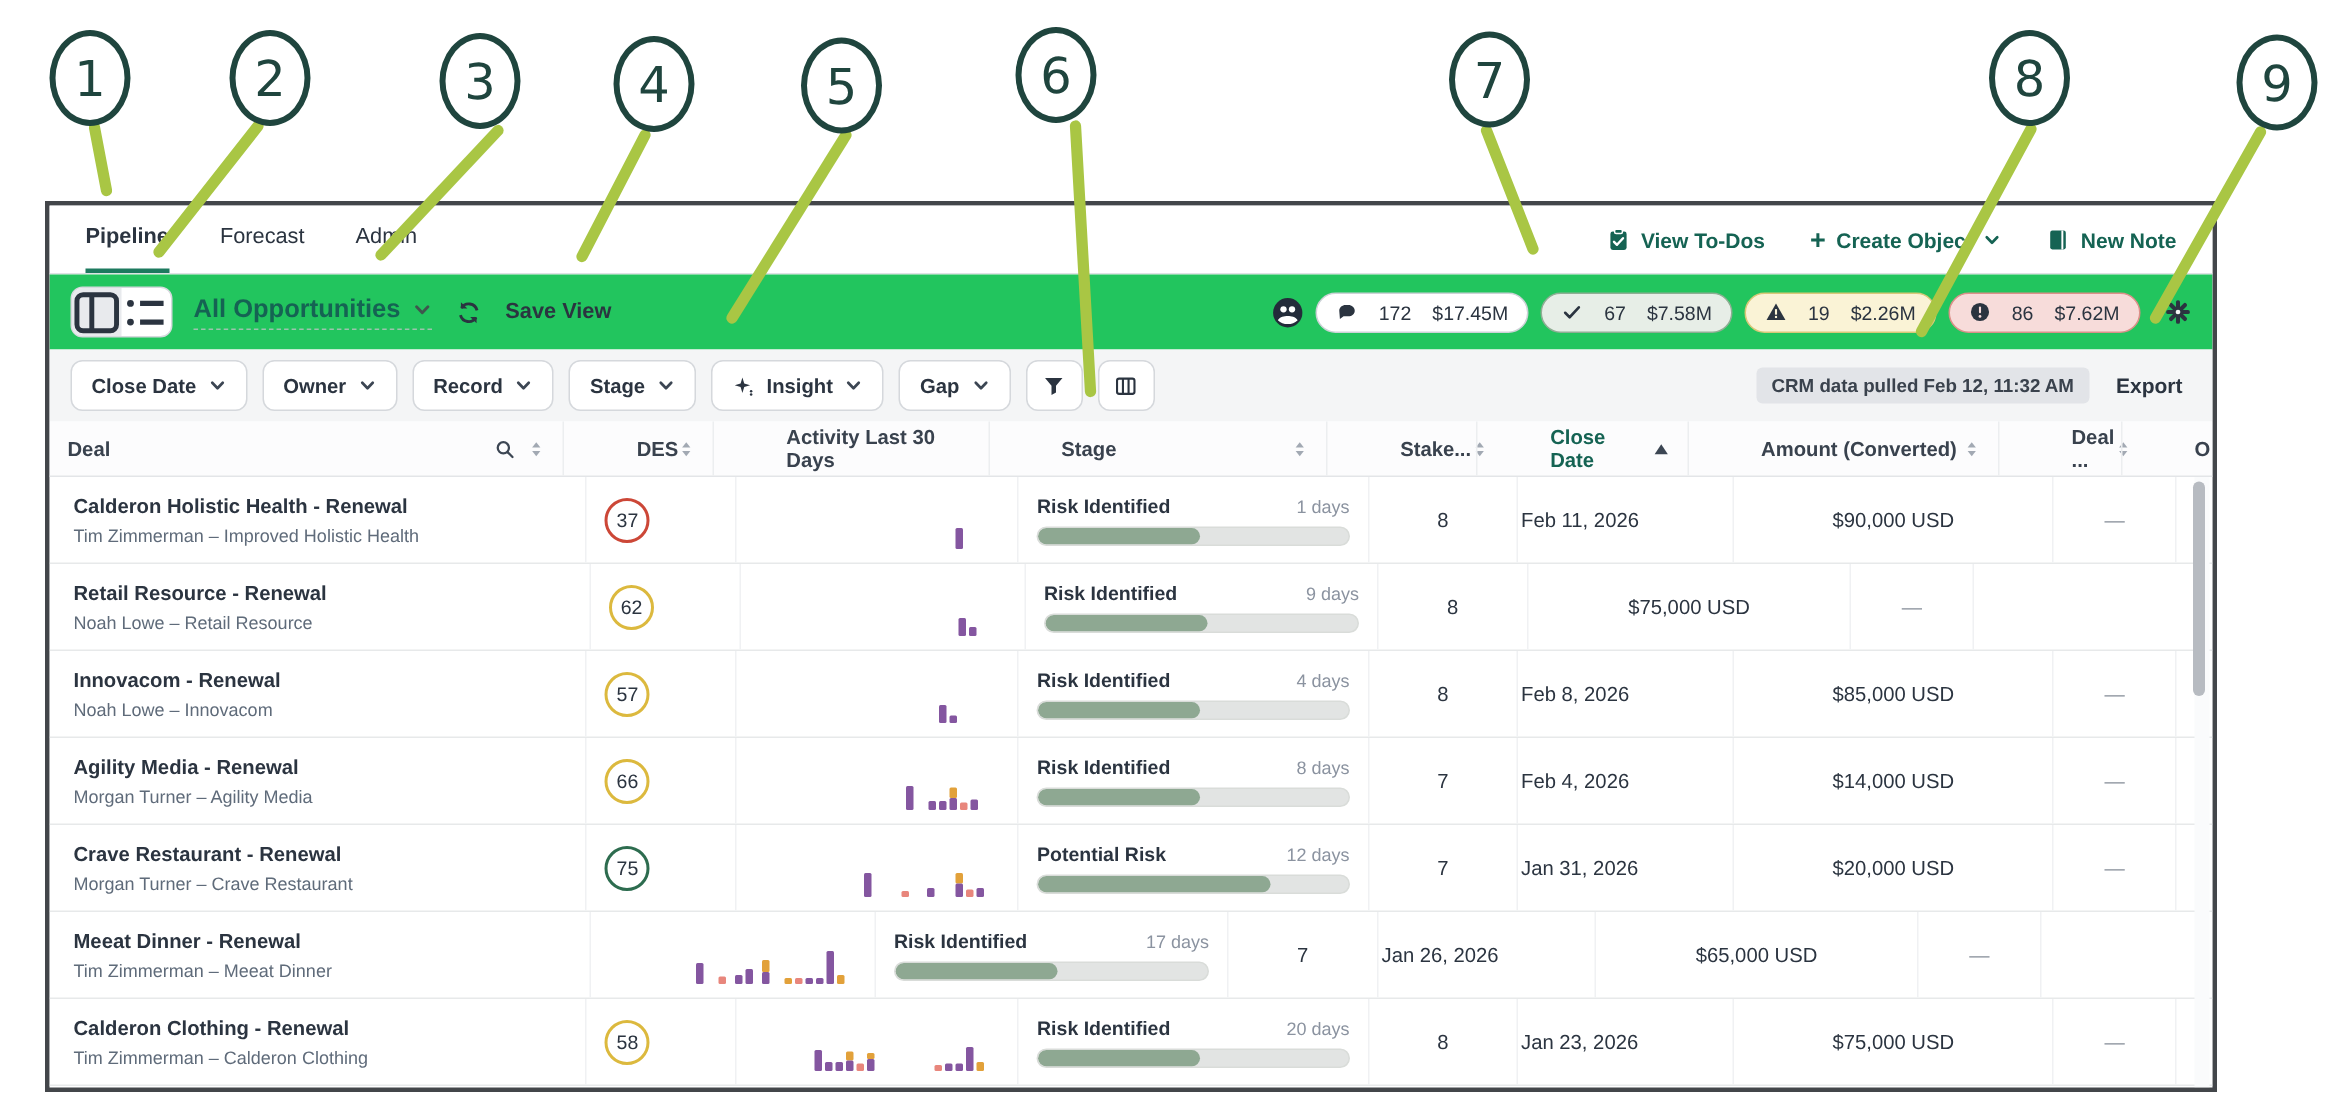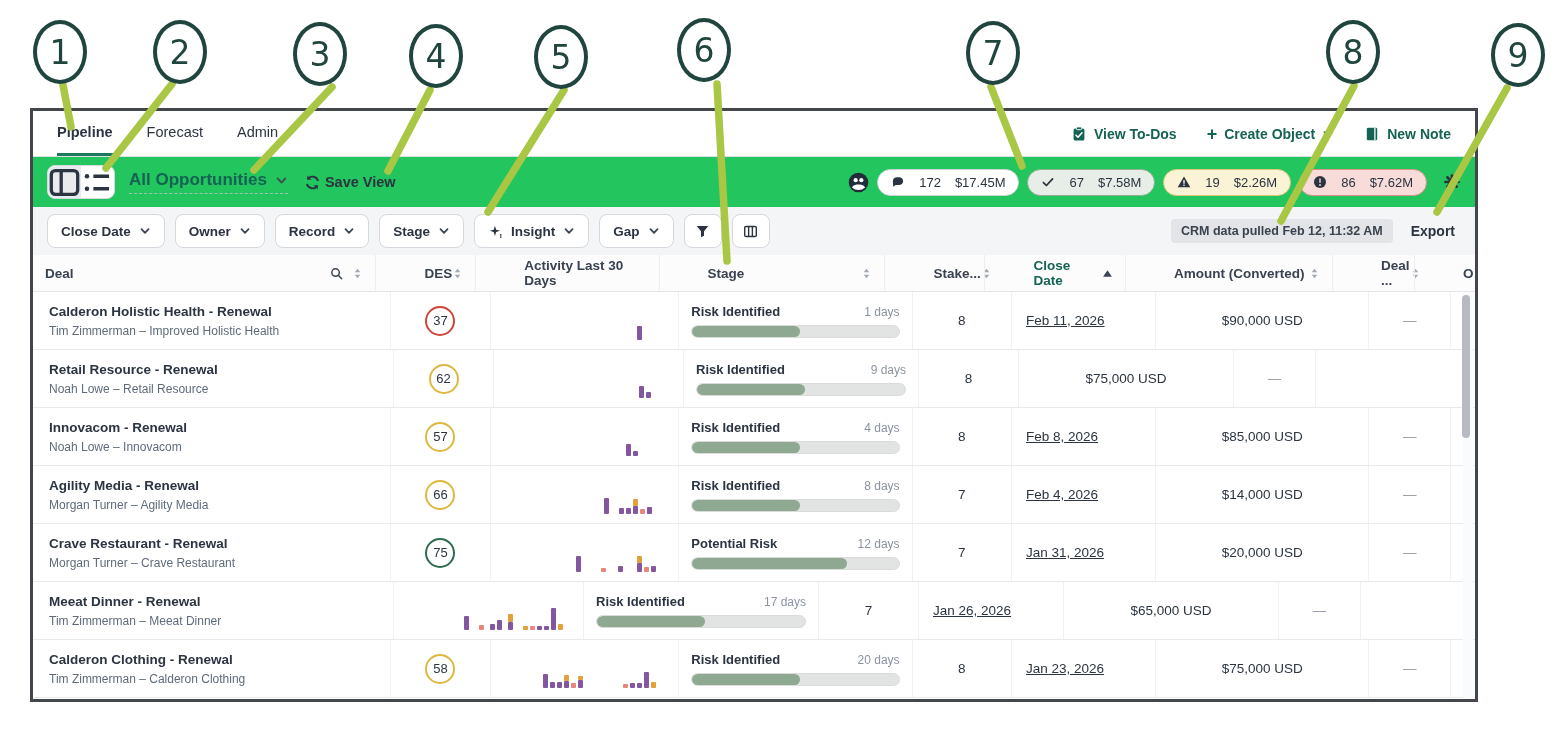--- a/index.html
+++ b/index.html
@@ -9,21 +9,21 @@
 
   
   #callout-lines { position:absolute; left:0; top:0; width:1566px; height:730px;
                    pointer-events:none; z-index:60; }
   .callout-circle { position:absolute; width:54px; height:64px; border:4.5px solid #1f453e;
                     border-radius:50%; background:#ffffff; z-index:61;
                     display:flex; align-items:center; justify-content:center;
                     font-size:33px; color:#1f453e; font-family:"DejaVu Sans",sans-serif; }
 
   
-  .app-window { position:absolute; left:30px; top:108px; width:1448px; height:594px;
+  .app-window { position:absolute; left:30px; top:134px; width:1448px; height:594px;
                 background:#ffffff; border:3px solid #43464a; z-index:10; overflow:hidden; }
 
   
   .tabs-row { height:46px; display:flex; align-items:stretch; padding:0 24px;
               border-bottom:1px solid #dfe1e4; background:#ffffff; }
   .tab { display:flex; align-items:center; margin-right:34px; font-size:14.5px;
          border-bottom:3px solid transparent; cursor:pointer; color:#2b3440; }
   .tab.active { border-color:#1d7a5f; font-weight:bold; }
   .tabs-actions { margin-left:auto; display:flex; align-items:center; gap:30px; }
   .hdr-action { display:flex; align-items:center; gap:7px; color:#156353;
@@ -34,21 +34,21 @@
   .toolbar1 { height:50px; background:#22c55e; display:flex; align-items:center; padding:0 14px; }
   .seg-ctrl { display:flex; background:#ffffff; border:1px solid #d6d9dd; border-radius:8px; overflow:hidden; }
   .seg-btn { width:33px; height:32px; display:flex; align-items:center; justify-content:center; cursor:pointer; }
   .seg-btn svg { width:16px; height:16px; }
   .seg-btn.sel { background:#e8eaed; }
   .view-name { margin-left:14px; font-size:17px; font-weight:bold; color:#156353;
                border-bottom:1.5px dashed #9cc3ad; padding-bottom:3px; cursor:pointer;
                display:flex; align-items:center; gap:8px; }
   .view-name .chev { width:13px; height:13px; color:#3f564e; display:inline-flex; }
   .tb-icon { width:17px; height:17px; margin-left:16px; cursor:pointer; display:inline-flex; }
-  .save-view { margin-left:4px; font-size:14.5px; font-weight:bold; color:#2b3440; cursor:pointer; }
+  .save-view { margin-left:16px; font-size:14.5px; font-weight:bold; color:#2b3440; cursor:pointer; }
 
   .summary { margin-left:auto; display:flex; align-items:center; gap:8px; }
   .team-ic { width:21px; height:21px; display:inline-flex; cursor:pointer; }
   .pill { height:27px; border-radius:14px; display:flex; align-items:center;
           padding:0 13px; gap:14px; font-size:13px; cursor:pointer; }
   .pill .cnt { font-weight:normal; }
   .pill-all   { background:#ffffff; border:1px solid #cdd2d7; }
   .pill-ok    { background:#e7eee7; border:1px solid #8fae94; }
   .pill-warn  { background:#faf3d6; border:1px solid #d9c878; }
   .pill-alert { background:#f7dcda; border:1px solid #dc9089; }
@@ -76,36 +76,36 @@
   .c-stake{width:100px} .c-close{width:145px} .c-amt{width:215px} .c-extra{width:82px}
   .c-o{flex:1; overflow:hidden;}
 
   .tbl-body { position:relative; height:407px; overflow:hidden; }
   .trow { height:58px; display:flex; border-bottom:1px solid #e7e9ea; background:#ffffff; cursor:pointer; }
   .tcell { display:flex; align-items:center; padding:0 12px; }
   .tcell + .tcell { border-left:1px solid #f0f1f3; }
   .cell-deal { flex-direction:column; align-items:flex-start; justify-content:center; gap:5px; padding-left:16px; }
   .deal-name { font-size:13.5px; font-weight:bold; color:#2b3440; }
   .deal-owner { font-size:12px; color:#5f6b7a; }
-  .cell-des { justify-content:center; }
+  .cell-des { justify-content:flex-start; }
   .des-ring { width:30px; height:30px; border-radius:50%; border:2px solid;
               display:flex; align-items:center; justify-content:center;
               font-size:13px; color:#2b3440; background:#fff; }
   .cell-act { align-items:flex-end; justify-content:flex-end; padding-bottom:9px; }
   .act-bar { width:5px; margin-left:2px; display:flex; flex-direction:column; justify-content:flex-end; }
   .act-seg { width:5px; border-radius:1px; }
   .act-gap { height:1px; }
   .cell-stage { flex-direction:column; align-items:stretch; justify-content:center; gap:6px; }
   .stage-top { display:flex; align-items:baseline; }
   .stage-label { font-size:13px; font-weight:bold; color:#2b3440; }
   .stage-days { margin-left:auto; font-size:12px; color:#8b93a0; }
   .stage-track { height:13px; border-radius:7px; background:#e2e4e3; border:1px solid #d9dcd9; overflow:hidden; }
   .stage-fill { height:100%; background:#8ea892; border-radius:7px; }
   .cell-center { justify-content:center; font-size:13.5px; }
-  .cell-close { font-size:13.5px; padding-left:14px;text-decoration:underline; }
+  .cell-close { font-size:13.5px; padding-left:2px; }
   .dash { color:#8f96a0; }
 
   .vscroll-track { position:absolute; right:2px; top:0; width:10px; height:100%; background:#fafbfc; }
   .vscroll-thumb { position:absolute; right:3px; top:3px; width:8px; height:143px;
                    background:#b7bbc1; border-radius:4px; cursor:pointer; }
 </style>
 </head>
 <body>
 
 <svg id="callout-lines">

